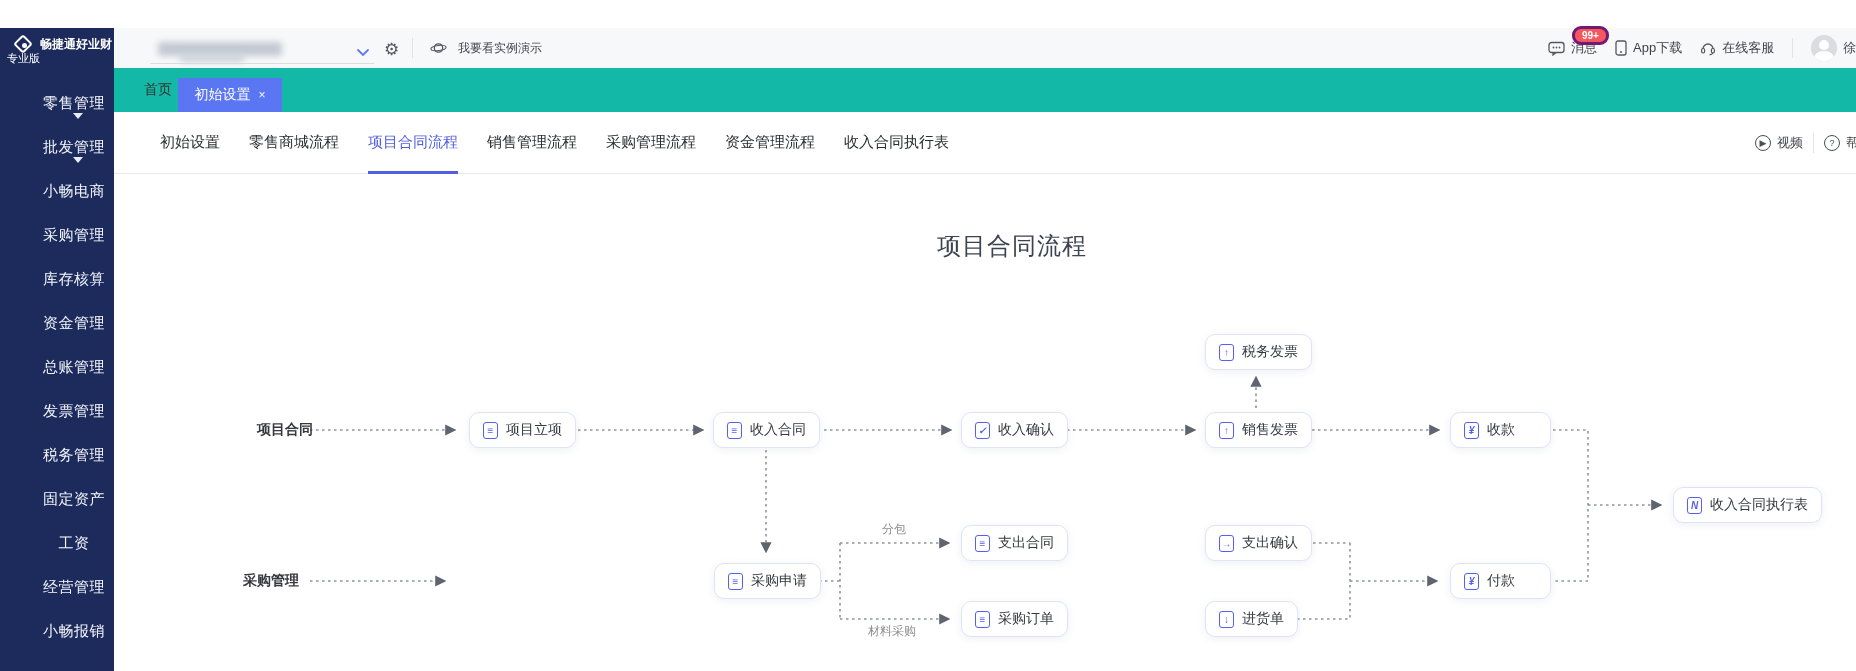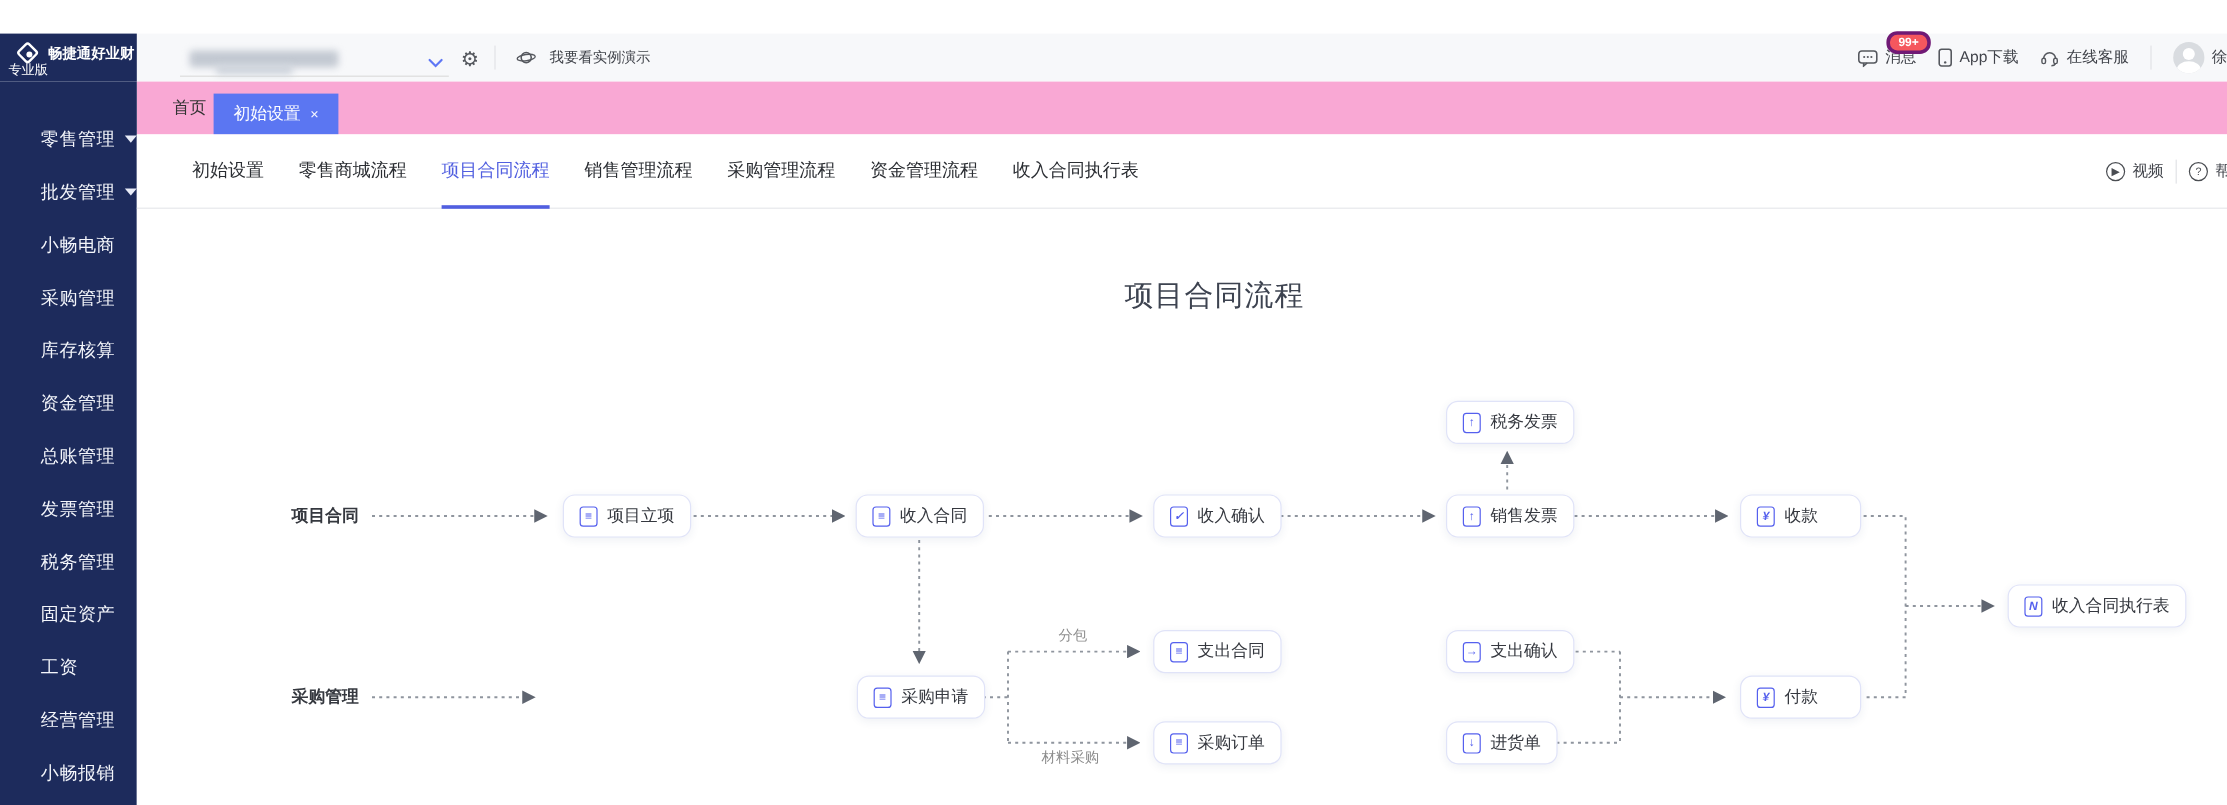--- a/index.html
+++ b/index.html
@@ -33,31 +33,31 @@
   #topbar-right { left:1548px; top:28px; height:40px; display:flex; align-items:center; gap:18px; white-space:nowrap; }
   .tb-item { display:flex; align-items:center; gap:6px; font-size:13px; color:#40434a; position:relative; }
   .icon-line { color:#55585e; display:inline-flex; }
   #msg-badge { position:absolute; top:-13px; left:24px; background:#f5575e; color:#fff;
     font-size:10px; font-weight:bold; padding:1px 7px; border-radius:9px; border:3px solid #701a75; }
   #avatar { width:26px; height:26px; border-radius:50%; background:#d9dce0; position:relative; overflow:hidden; }
   #avatar:before { content:""; position:absolute; left:8px; top:5px; width:10px; height:10px; border-radius:50%; background:#fff; }
   #avatar:after { content:""; position:absolute; left:3px; top:16px; width:20px; height:14px; border-radius:50%; background:#fff; }
 
   
-  #tabstrip { left:114px; top:68px; width:1742px; height:44px; background:#f9a8d4; }
+  #tabstrip { left:114px; top:68px; width:1742px; height:44px; background:#14b8a6; }
   #home-tab { left:14px; top:0; width:60px; height:44px; display:flex; align-items:center; justify-content:center;
     font-size:14px; color:#333; }
   #active-wtab { left:64px; top:10px; width:104px; height:34px; background:#5b76f2; color:#fff;
     display:flex; align-items:center; justify-content:center; gap:8px; font-size:14px; }
   #active-wtab .x { font-size:12px; opacity:.95; }
 
   
   #sidebar { left:0; top:68px; width:114px; height:603px; background:#1d2b5c; padding-top:26px; }
   .side-item { height:44px; display:flex; align-items:center; padding-left:34px;
-    font-size:15px; color:#f4f6fb; font-weight:500; letter-spacing:.5px; }
+    font-size:15px; color:#f4f6fb; font-weight:500; letter-spacing:.5px;flex-direction:column; }
   .caret { width:0; height:0; border-left:5px solid transparent; border-right:5px solid transparent;
     border-top:6px solid #e8ecf8; margin-left:8px; }
 
   
   #content { left:114px; top:112px; width:1742px; height:559px; background:#fff; }
   #flowtabs { left:0; top:0; width:1742px; height:62px; border-bottom:1px solid #e7e8ec;
     display:flex; align-items:center; padding-left:46px; gap:29px; }
   .ftab { font-size:15px; color:#2b2e33; height:62px; display:flex; align-items:center; position:relative; }
   .ftab.active { color:#515fe0; }
   .ftab.active:after { content:""; position:absolute; left:0; right:0; bottom:0; height:3px; background:#515fe0; }
@@ -249,21 +249,21 @@
     <path d="M1588 505 H1660" marker-end="url(#arr)"></path>
     <path d="M310 581 H444" marker-end="url(#arr)"></path>
     <path d="M819 581 H840 M840 543 V619"></path>
     <path d="M840 543 H948" marker-end="url(#arr)"></path>
     <path d="M840 619 H948" marker-end="url(#arr)"></path>
     <path d="M1307 543 H1350 M1297 619 H1350 M1350 543 V619"></path>
     <path d="M1350 581 H1436" marker-end="url(#arr)"></path>
   </g>
 </svg>
 
-<div class="rowlabel" style="left:243px;top:421px">项目合同</div>
+<div class="rowlabel" style="left:257px;top:421px">项目合同</div>
 <div class="rowlabel" style="left:243px;top:572px">采购管理</div>
 <div class="edgelabel" style="left:882px;top:521px">分包</div>
 <div class="edgelabel" style="left:868px;top:623px">材料采购</div>
 
 <div class="node" style="left:469px;top:412px">
   <span class="nicon">
       <i>≡</i>
     </span>
   <span>项目立项</span>
 </div>

